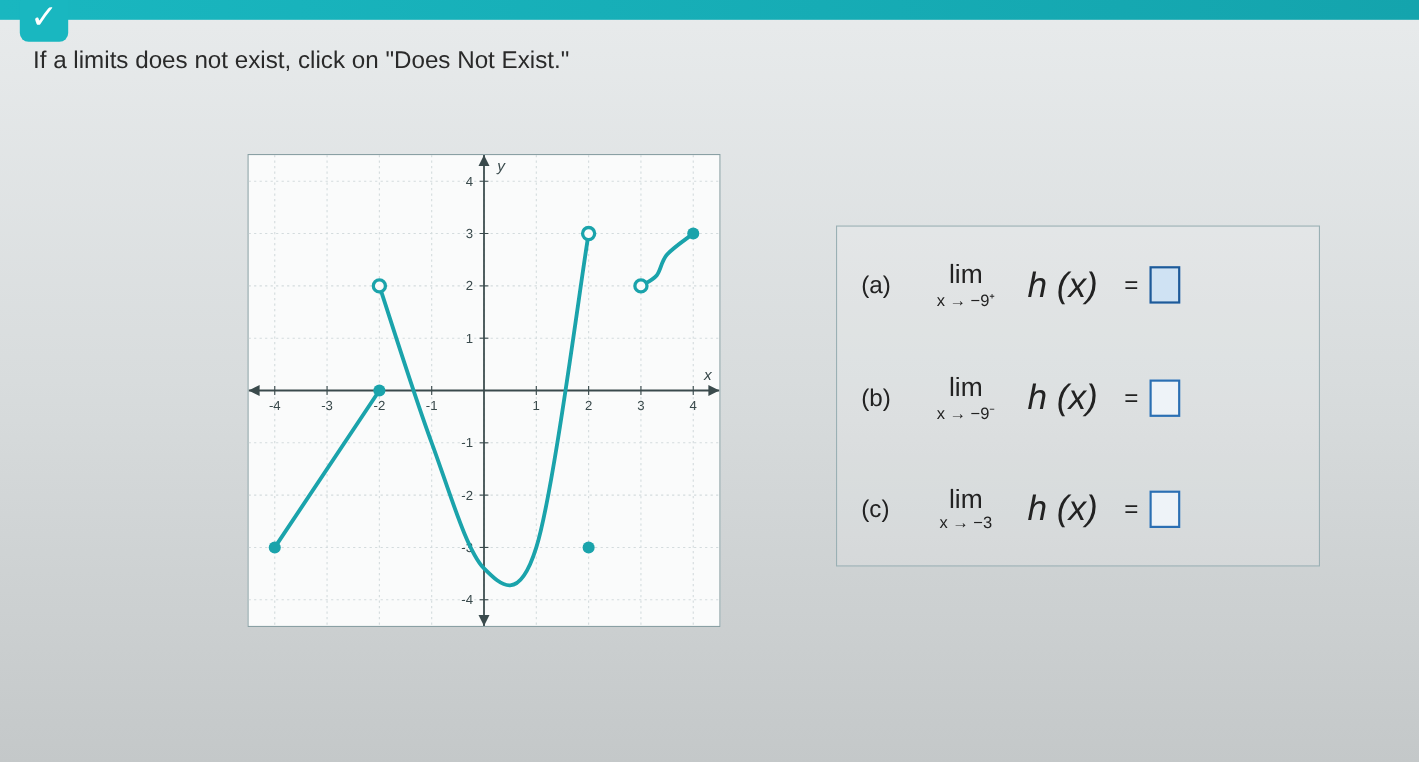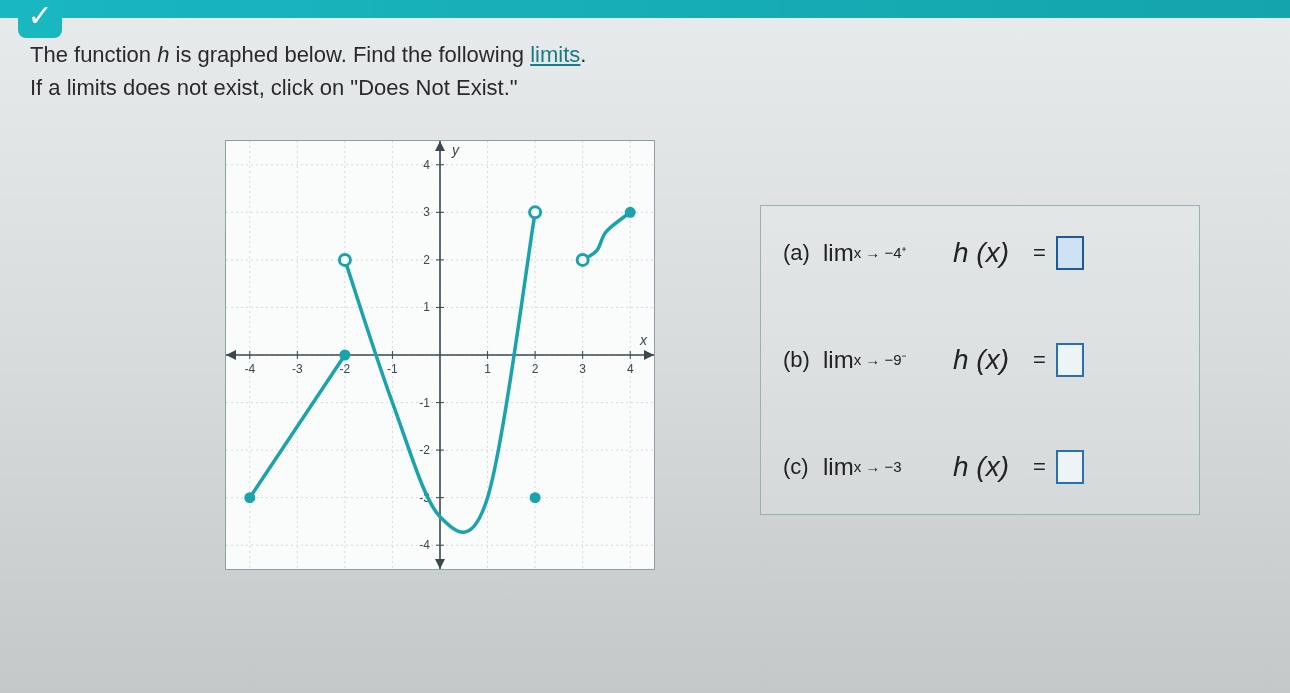--- a/index.html
+++ b/index.html
@@ -57,45 +57,42 @@
     justify-content: space-between;
   }
   .answer-row {
     display: flex;
     align-items: center;
     font-size: 22px;
     color: #222;
   }
   .answer-row .lbl { width: 40px; }
   .answer-row .lim {
-    display: flex; flex-direction: row; align-items: center;
+    display: flex; flex-direction: column; align-items: center;
     width: 110px;
     text-align: center;
   }
   .answer-row .lim .top { font-size: 24px; }
   .answer-row .lim .bot { font-size: 15px; margin-top: -2px; }
-  .answer-row .fx { font-style: italic; margin: 0 14px 0 20px; font-size: 28px; }
+  .answer-row .fx { font-style: italic; margin: 0 14px 0 1px; font-size: 32px; }
   .answer-row .eq { margin: 0 10px; }
   .answer-box {
     width: 28px; height: 34px;
     border: 2px solid #2b6fb3;
     background: #eef3f8;
   }
   .answer-box.active { background: #cfe2f3; border-color: #1d5a99; }
 </style>
 </head>
 <body>
 
 <div class="teal-bar"></div>
 <div class="check-badge">✓</div>
 
 <div class="prompt">
-  <div>
-    <span>The function </span><span class="fn">h</span><span> is graphed below. Find the following </span><span class="link">limits</span><span>.</span>
-  </div>
   <div>If a limits does not exist, click on "Does Not Exist."</div>
 </div>
 
 <div class="graph-panel">
   <svg id="graph-svg" width="428" height="428" viewBox="0 0 428 428">
       <line x1="23.777777777777775" y1="0" x2="23.777777777777775" y2="428" stroke="#d3dbdd" stroke-dasharray="2,3"></line>
       <line x1="71.33333333333333" y1="0" x2="71.33333333333333" y2="428" stroke="#d3dbdd" stroke-dasharray="2,3"></line>
       <line x1="118.8888888888889" y1="0" x2="118.8888888888889" y2="428" stroke="#d3dbdd" stroke-dasharray="2,3"></line>
       <line x1="166.44444444444446" y1="0" x2="166.44444444444446" y2="428" stroke="#d3dbdd" stroke-dasharray="2,3"></line>
       <line x1="214" y1="0" x2="214" y2="428" stroke="#d3dbdd" stroke-dasharray="2,3"></line>
@@ -163,21 +160,21 @@
       <circle cx="356.6666666666667" cy="118.88888888888891" r="5.5" fill="#fafbfb" stroke="#1aa3ab" stroke-width="3"></circle>
       <circle cx="404.22222222222223" cy="71.33333333333331" r="5.5" fill="#1aa3ab"></circle>
     </svg>
 </div>
 
 <div class="answers-panel">
   <div class="answer-row">
     <span class="lbl">(a)</span>
     <span class="lim">
       <span class="top">lim</span>
-      <span class="bot">x → −4⁺</span>
+      <span class="bot">x → −9⁺</span>
     </span>
     <span class="fx">h (x)</span>
     <span class="eq">=</span>
     <span class="answer-box active"></span>
   </div>
   <div class="answer-row">
     <span class="lbl">(b)</span>
     <span class="lim">
       <span class="top">lim</span>
       <span class="bot">x → −9⁻</span>

